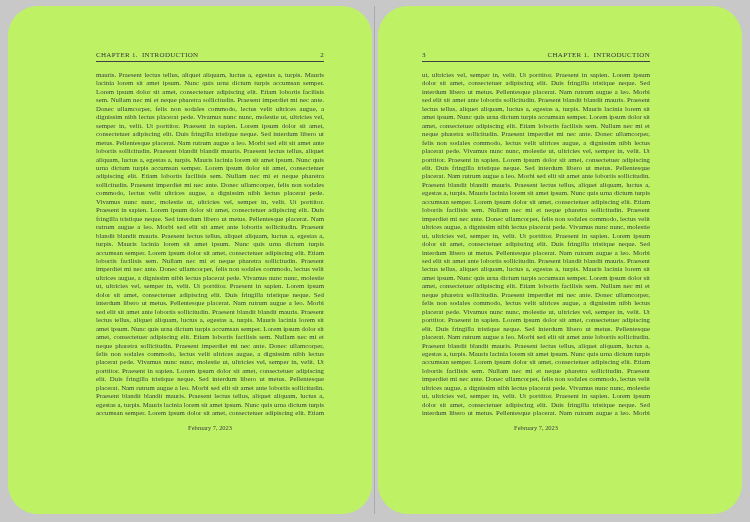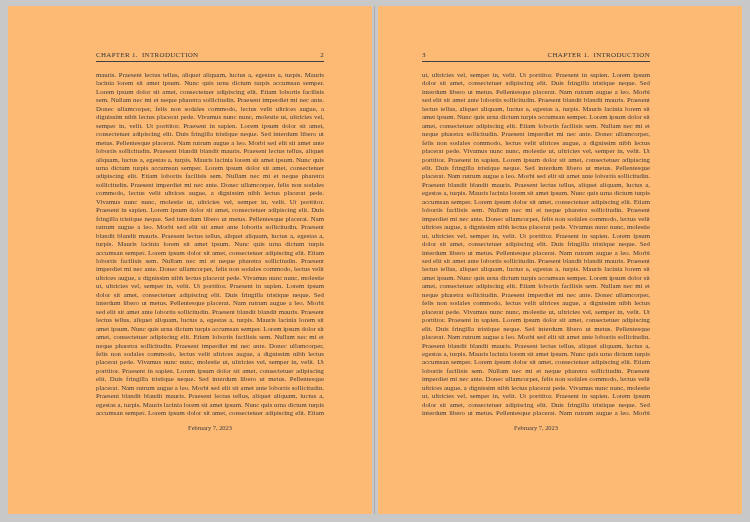--- a/index.html
+++ b/index.html
@@ -7,21 +7,22 @@
   body {
     position: relative;
     background: #c8c8c8;
     font-family: "Liberation Serif", "DejaVu Serif", serif;
   }
   .page {
     position: absolute;
     top: 6px;
     width: 364px;
     height: 508px;
-    background: #fdba74;
+    background: #bef264;
+    border-radius: 30px;
   }
   .page.left  { left: 8px; }
   .page.right { left: 378px; }
   .page-inner {
     position: relative;
     height: 100%;
     padding-top: 45px;
   }
   
   .page.left  .page-inner { padding-left: 88px; padding-right: 48px; }

